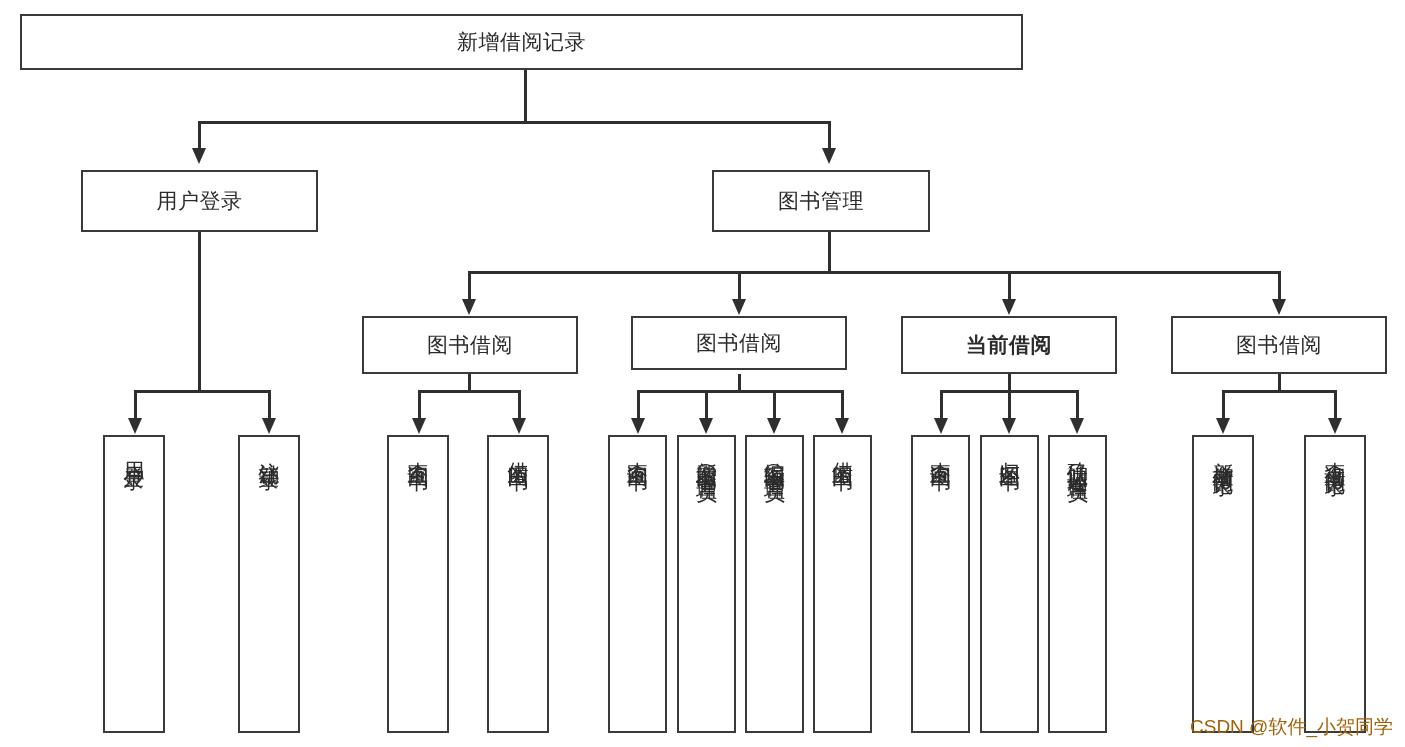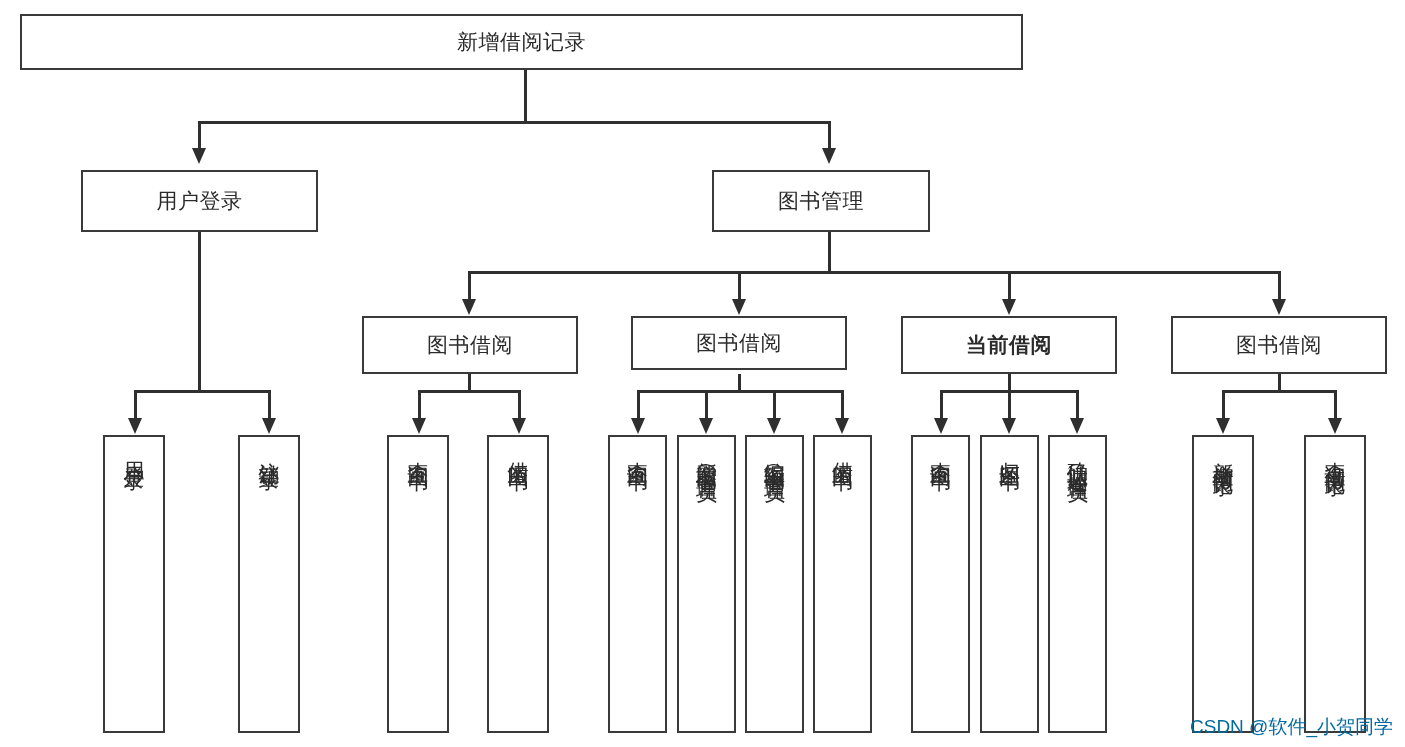--- a/index.html
+++ b/index.html
@@ -69,21 +69,21 @@
     position: absolute;
     width: 0;
     height: 0;
     border-left: 7px solid transparent;
     border-right: 7px solid transparent;
     border-top: 16px solid #2f2f2f;
   }
   
   #watermark {
     position: absolute;
-    color: #0369a1;
+    color: #a16207;
     font-size: 19px;
     white-space: nowrap;
     font-family: "Liberation Sans", "DejaVu Sans", sans-serif;
     pointer-events: none;
   }
 </style>
 </head>
 <body>
 
 <div id="canvas">

